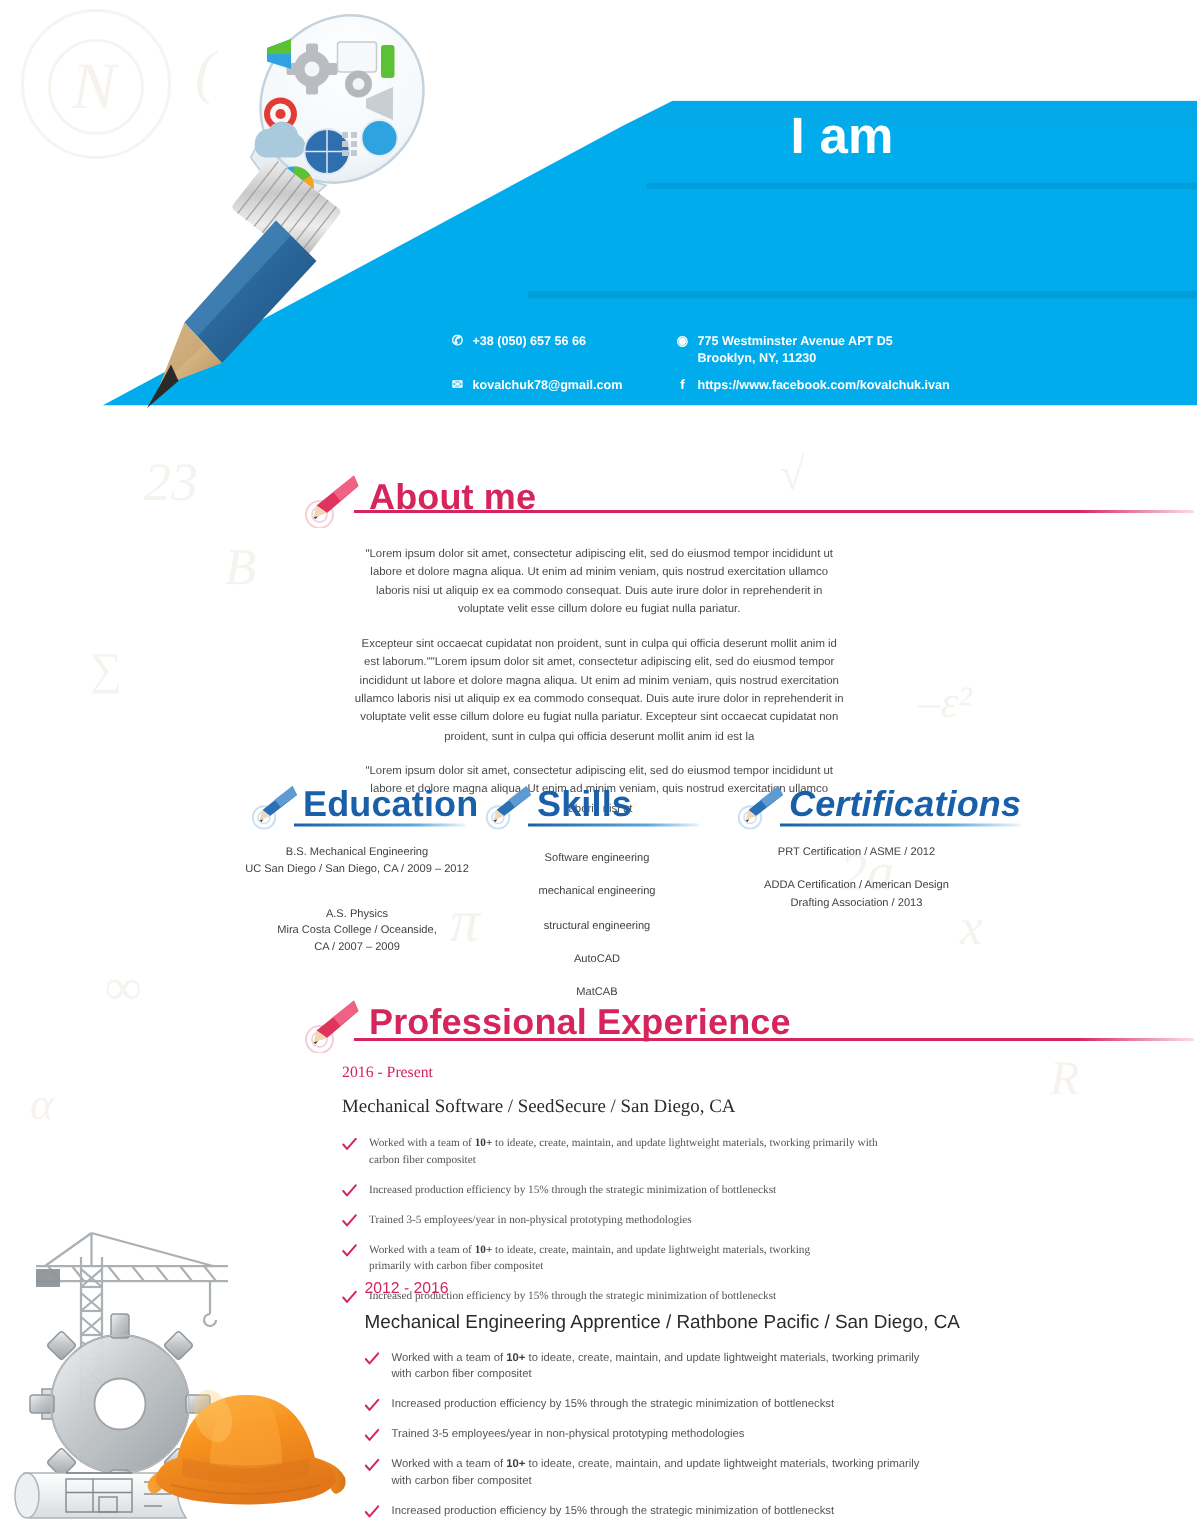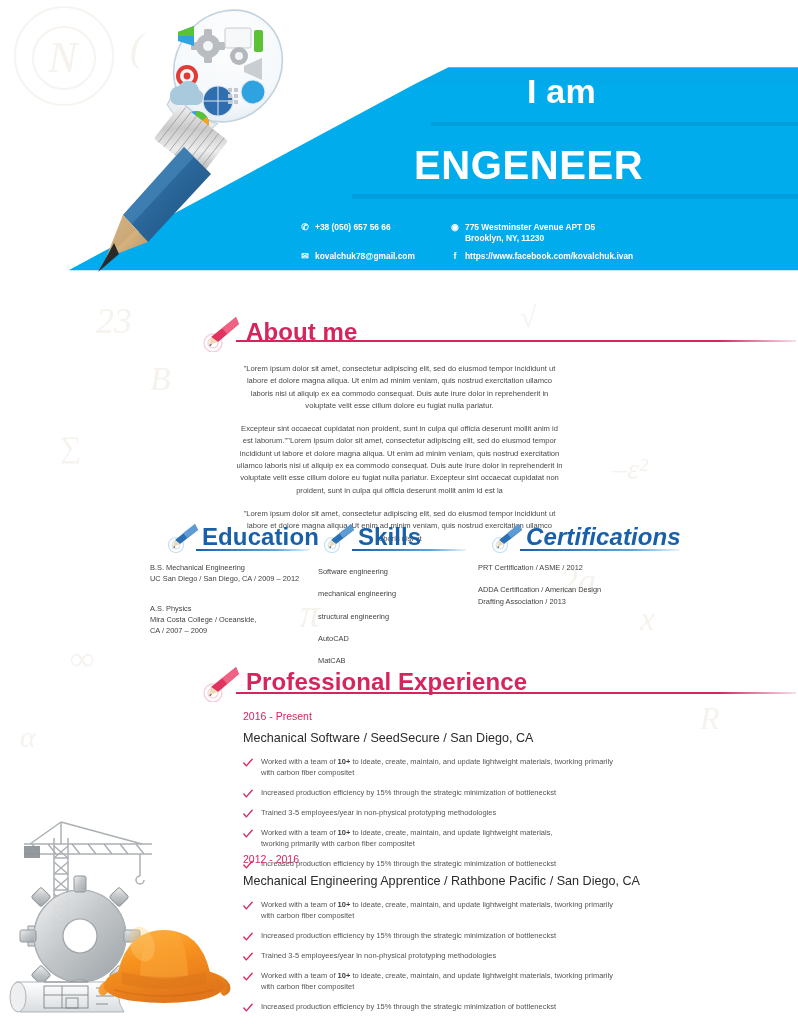--- a/index.html
+++ b/index.html
@@ -192,20 +192,21 @@
     color: #4a4a4a;
     font-size: 7.6px;
     line-height: 1.62;
     z-index: 2;
   }
   .about-body p { margin: 0 0 11px 0; }
 
   
   .col-body {
     position: absolute;
+    text-align: center;
     color: #3f3f3f;
     font-size: 7.4px;
     line-height: 1.52;
     z-index: 2;
   }
   .col-body .item { margin-bottom: 11px; }
   .col-body .item:last-child { margin-bottom: 0; }
   .skill-line { margin-bottom: 11px; }
   .skill-line:last-child { margin-bottom: 0; }
 
@@ -276,21 +277,20 @@
   </div>
 
   <div class="header-wrap">
     <div class="header-blue"></div>
     <div class="header-blue-top"></div>
   </div>
   <div class="band-top"></div>
   <div class="band-bottom"></div>
 
   <div class="iam">I am</div>
-  <div class="role">ENGENEER</div>
 
   <div class="contacts">
     <div class="crow">
       <div class="ccell left">
         <span class="cicon">✆</span>
         <span class="ctext">+38 (050) 657 56 66</span>
       </div>
       <div class="ccell right">
         <span class="cicon">◉</span>
         <span class="ctext">775 Westminster Avenue APT D5
@@ -488,21 +488,21 @@
       <circle cx="13" cy="31" r="5" fill="none" stroke="#f2c4d2" stroke-width="1.2" opacity="0.8"></circle>
       <path d="M36 5 L39 12 L18 30 L11 25 Z" fill="#E0345F"></path>
       <path d="M36 5 L39 12 L27 22 L22 16 Z" fill="#F4728F" opacity="0.75"></path>
       <path d="M11 25 L18 30 L9 33 Z" fill="#EFD8B4"></path>
       <path d="M9 33 L12 32 L10.5 34 Z" fill="#3a3a3a"></path>
     </svg>
     <span class="sec-title pink">Professional Experience</span>
   </div>
   <div class="sec-rule rule-pink" style="left:236px; top:692px; width:560px;"></div>
 
-  <div class="job" style="left:243px; top:710px;">
+  <div class="job" style="left:228px; top:710px;font-family:Liberation Serif, serif;">
     <div class="job-years">2016 - Present</div>
     <div class="job-title">Mechanical Software / SeedSecure / San Diego, CA</div>
     <div class="bullet">
       <svg class="check" viewBox="0 0 12 12">
           <path d="M1 6 L4 9.5 L11 1.5" stroke="#D6245C" stroke-width="1.6" fill="none" stroke-linecap="round" stroke-linejoin="round"></path>
         </svg>
       <div class="btext">Worked with a team of <b>10+</b> to ideate, create, maintain, and update lightweight materials, tworking primarily with carbon fiber compositet</div>
     </div>
     <div class="bullet">
       <svg class="check" viewBox="0 0 12 12">

